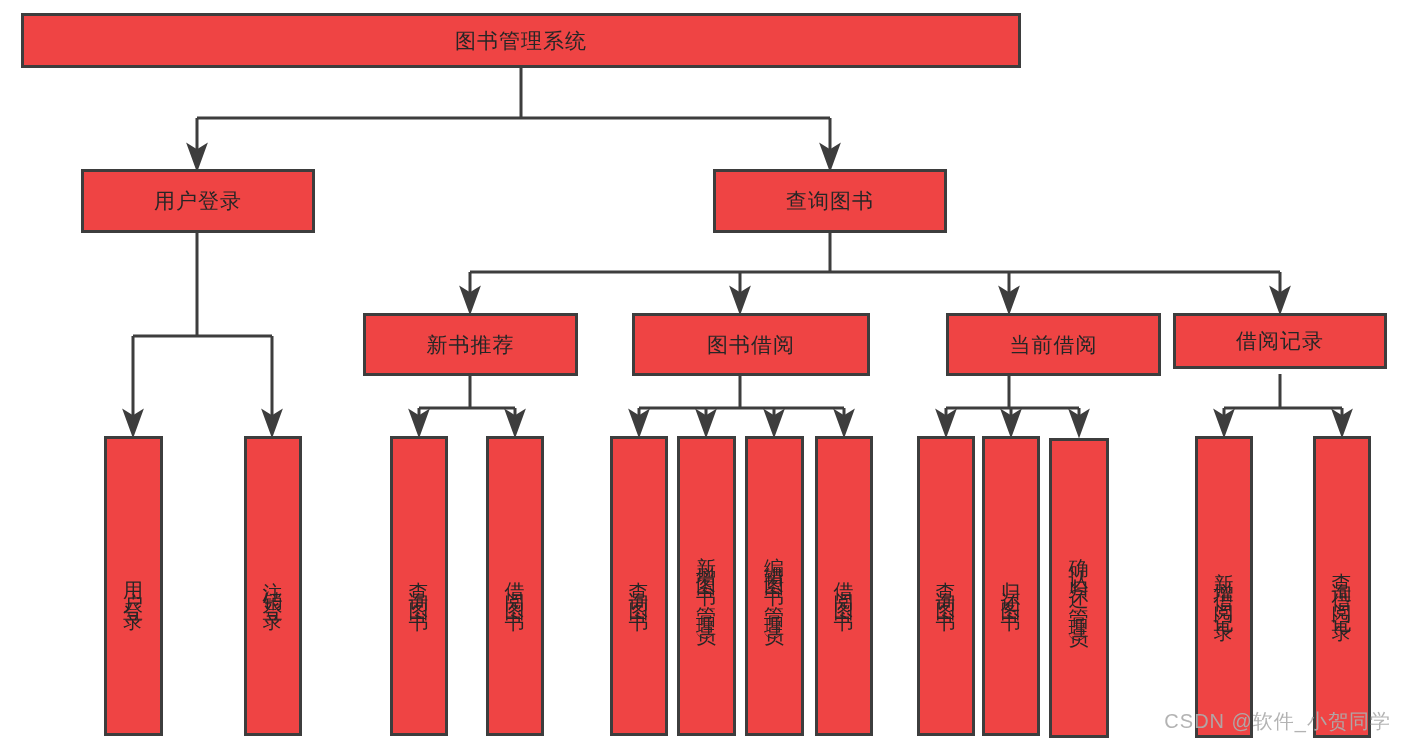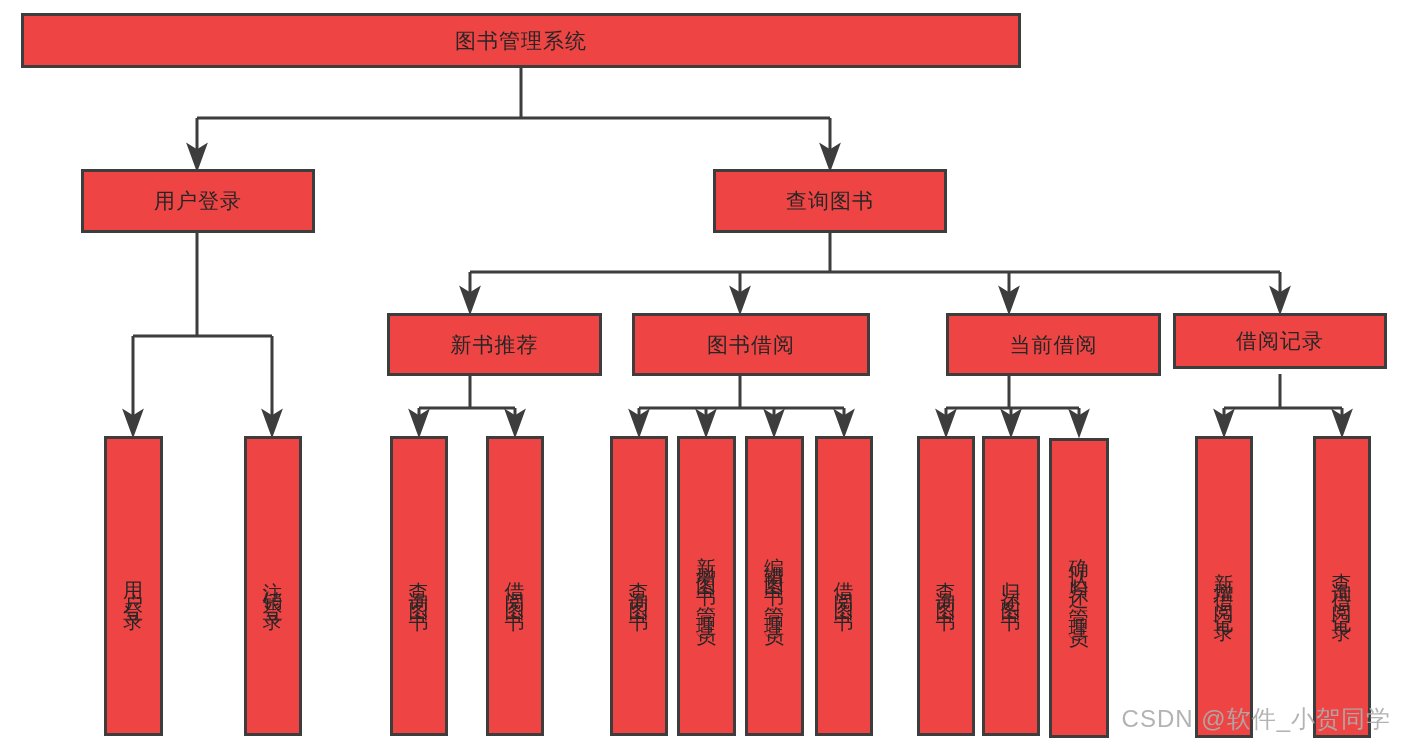--- a/index.html
+++ b/index.html
@@ -37,21 +37,21 @@
     writing-mode: vertical-rl;
     text-orientation: mixed;
     font-size: 20px;
     line-height: 1;
     letter-spacing: 10px;
   }
   .watermark {
     position: absolute;
     right: 14px;
     bottom: 12px;
-    font-size: 24px;
+    font-size: 20px;
     color: rgba(172, 172, 172, 0.92);
     letter-spacing: 1px;
     white-space: nowrap;
   }
 </style>
 </head>
 <body>
 
 <div class="canvas">
 
@@ -106,21 +106,21 @@
       </g>
 
     </g>
   </svg>
 
   <div class="node h-node" style="left:21px; top:13px; width:1000px; height:55px;">图书管理系统</div>
 
   <div class="node h-node" style="left:81px; top:169px; width:234px; height:64px;">用户登录</div>
   <div class="node h-node" style="left:713px; top:169px; width:234px; height:64px;">查询图书</div>
 
-  <div class="node h-node" style="left:363px; top:313px; width:215px; height:63px;margin-left:24px;">新书推荐</div>
+  <div class="node h-node" style="left:363px; top:313px; width:215px; height:63px;">新书推荐</div>
   <div class="node h-node" style="left:632px; top:313px; width:238px; height:63px;">图书借阅</div>
   <div class="node h-node" style="left:946px; top:313px; width:215px; height:63px;">当前借阅</div>
   <div class="node h-node" style="left:1173px; top:313px; width:214px; height:56px;">借阅记录</div>
 
   <div class="node v-node" style="left:104px; top:436px; width:59px; height:300px;">用户登录</div>
   <div class="node v-node" style="left:244px; top:436px; width:58px; height:300px;">注销登录</div>
 
   <div class="node v-node" style="left:390px; top:436px; width:58px; height:300px;">查询图书</div>
   <div class="node v-node" style="left:486px; top:436px; width:58px; height:300px;">借阅图书</div>
 

